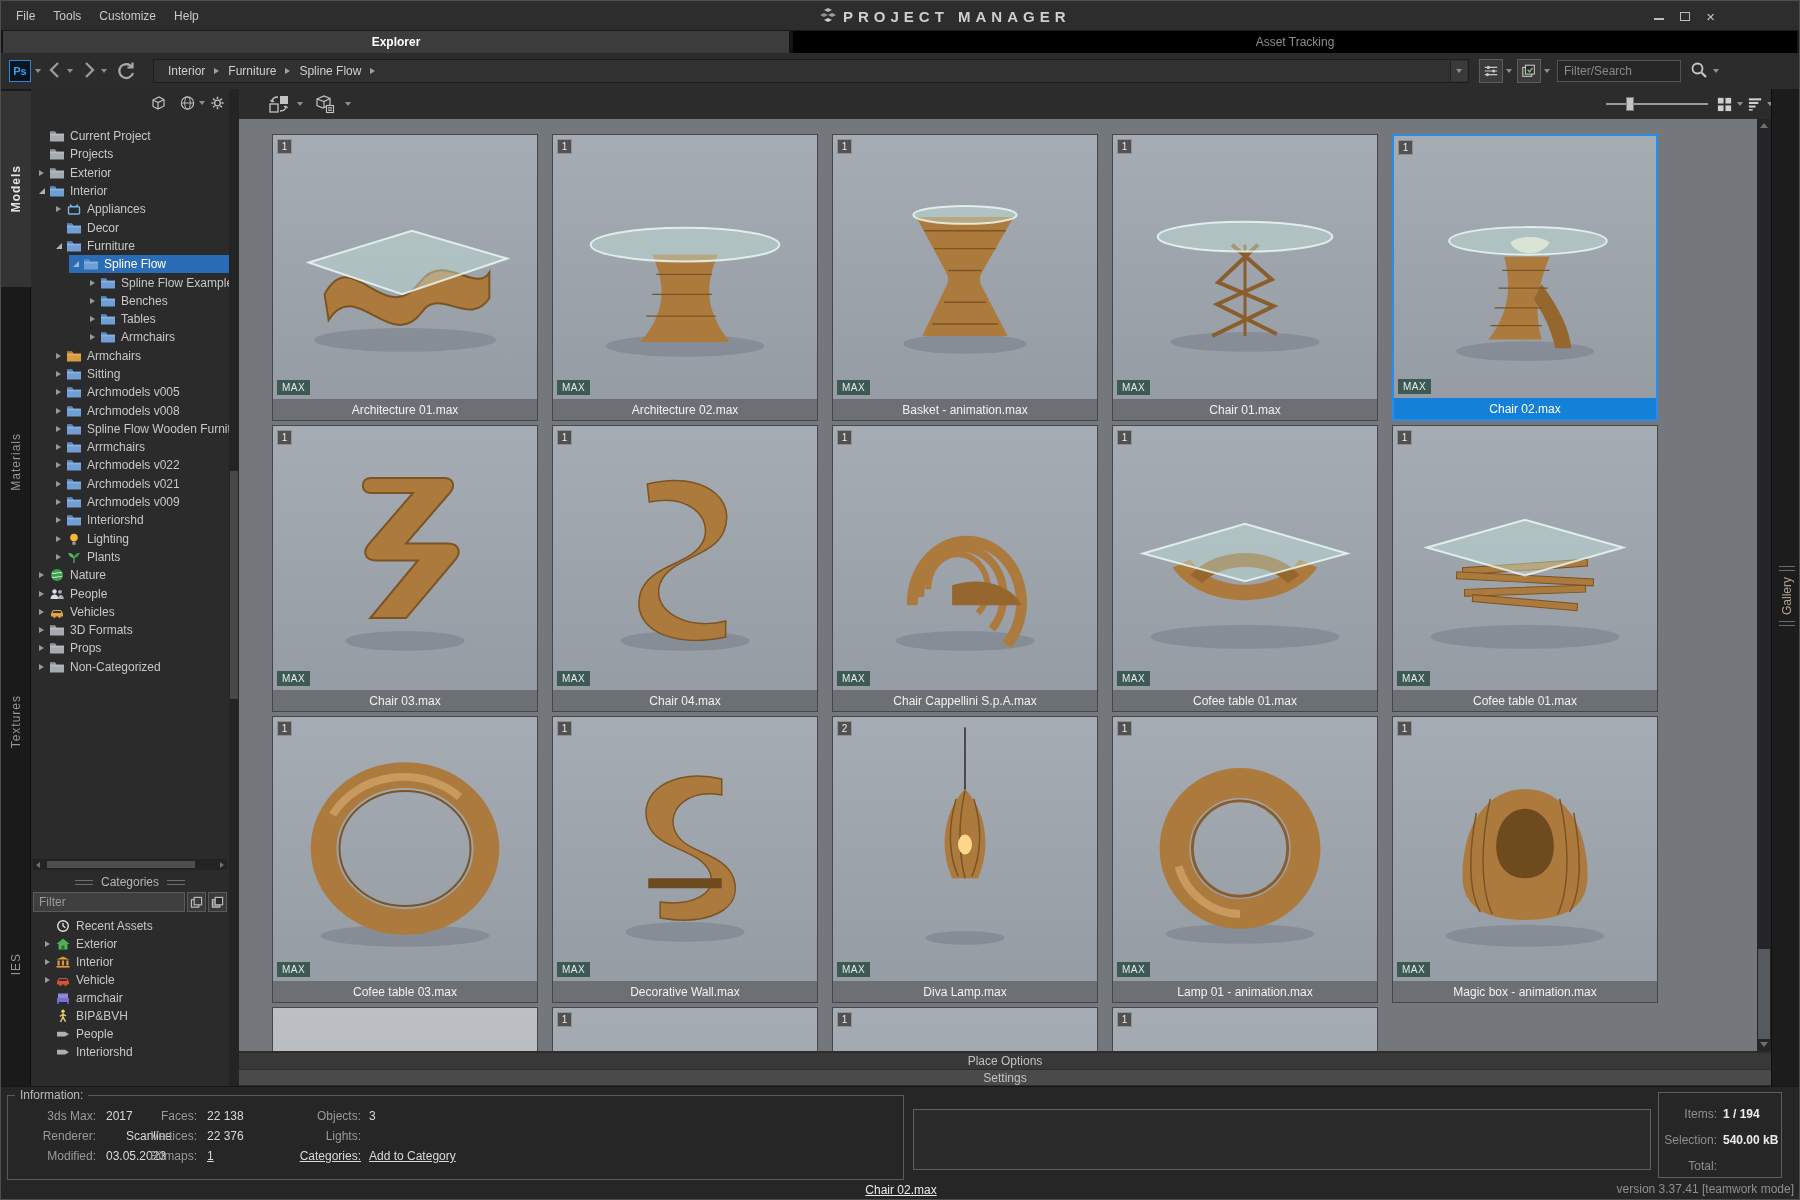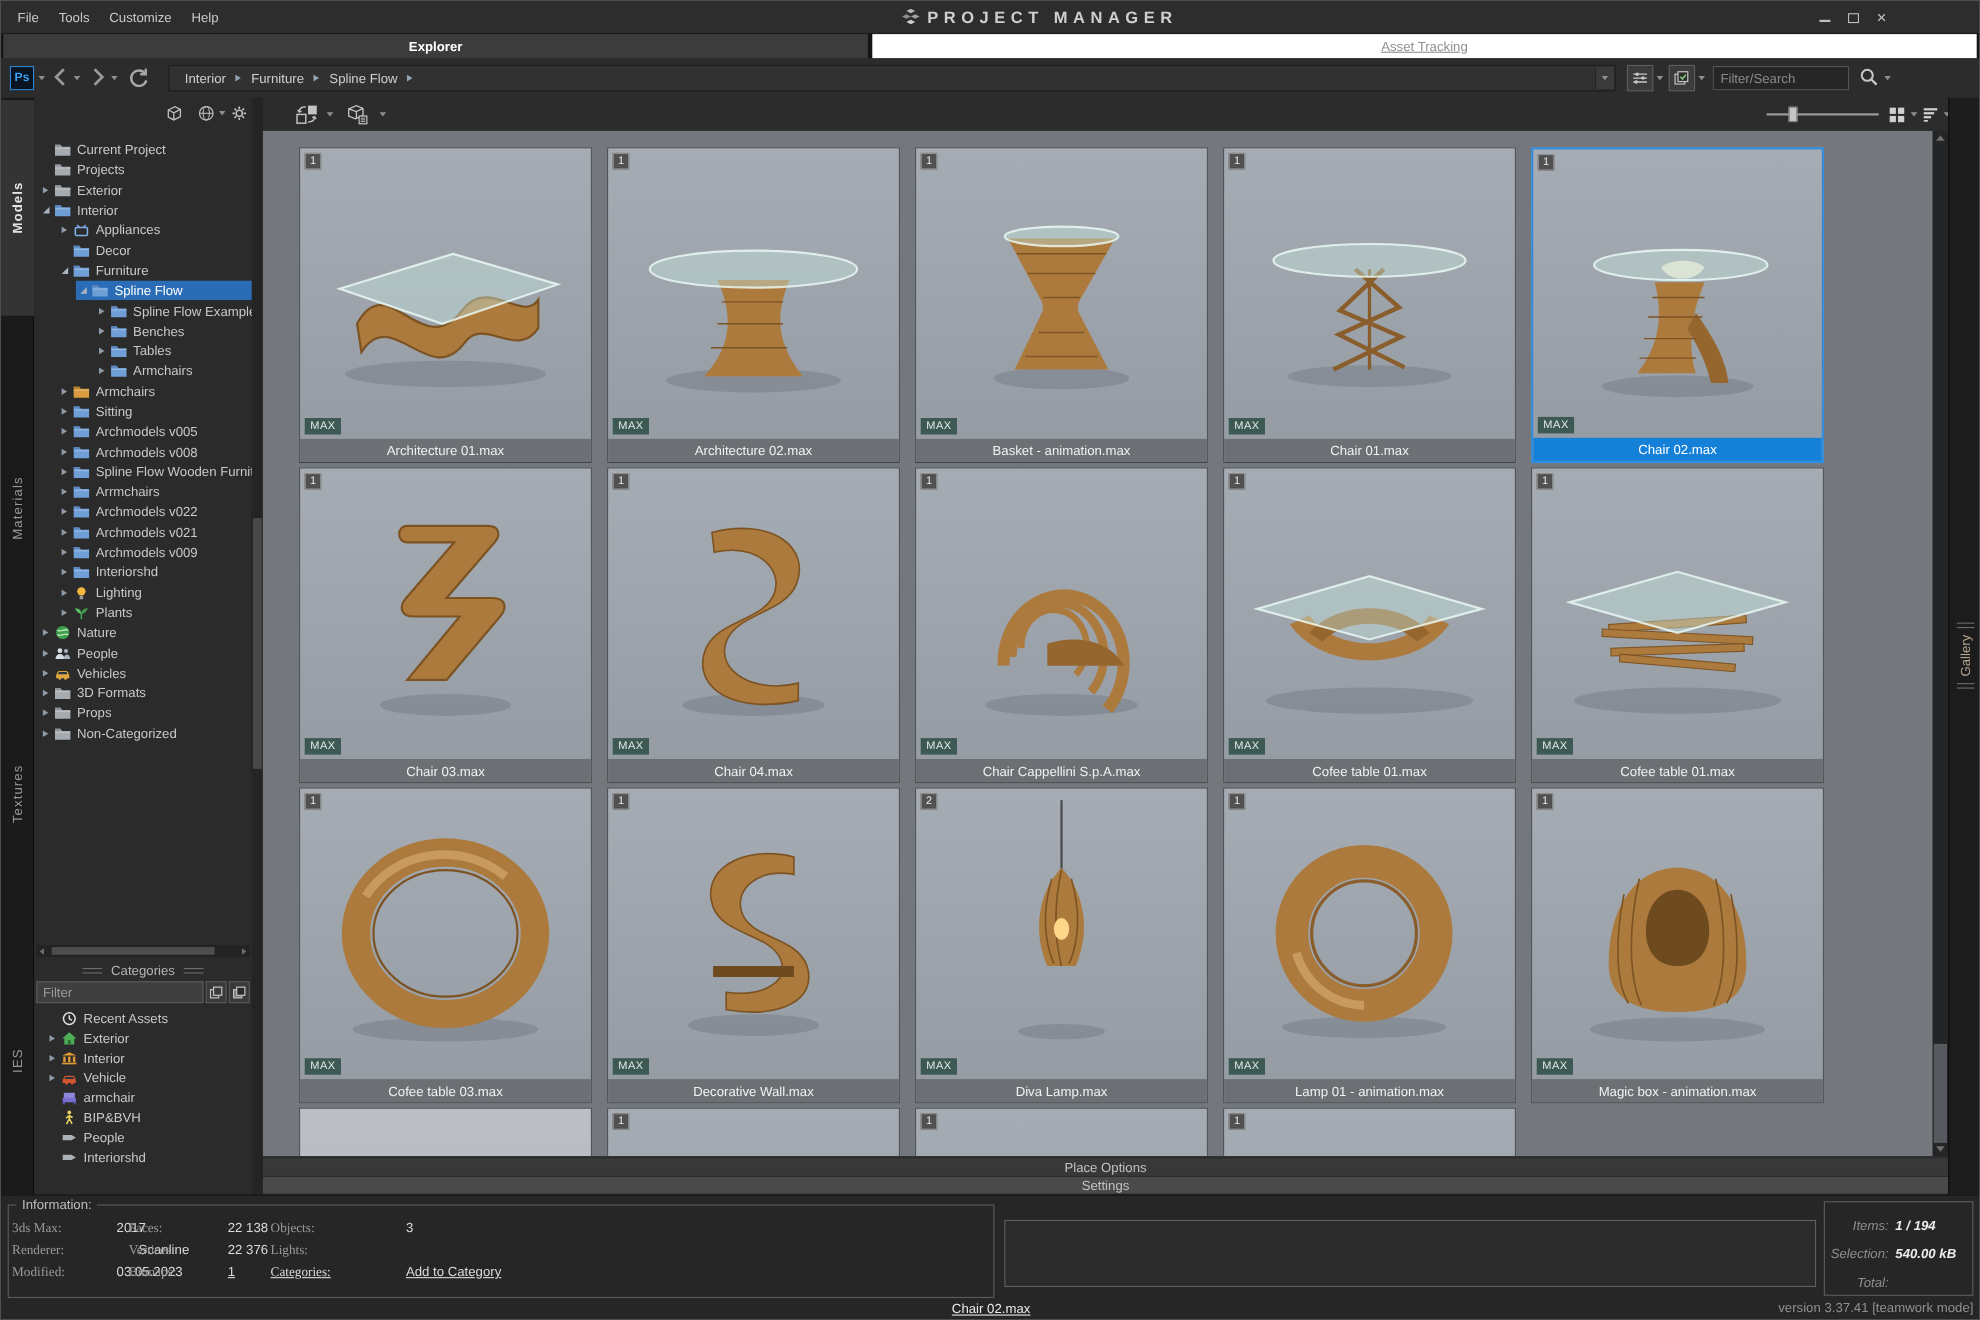--- a/index.html
+++ b/index.html
@@ -15,21 +15,21 @@
   .app-title .t{font-size:15px;font-weight:bold;letter-spacing:5px;color:#cfcfcf;}
   .win-controls{position:absolute;right:84px;top:0;height:30px;display:flex;align-items:center;gap:16px;}
   .wc-min{width:10px;height:2px;background:#bdbdbd;margin-top:6px;}
   .wc-max{width:10px;height:9px;border:1.5px solid #bdbdbd;}
   .wc-close{color:#c8c8c8;font-size:15px;line-height:1;}
 
   
   .tabrow{position:absolute;left:0;top:30px;width:100%;height:22px;background:#141414;display:flex;}
   .tab{display:flex;align-items:center;justify-content:center;}
   .tab-explorer{width:786px;margin-left:2px;background:#3c3c3c;color:#fff;font-weight:bold;}
-  .tab-asset{flex:1;margin:0 2px 0 4px;background:#ffffff;color:#8f8f8f;text-decoration:underline;}
+  .tab-asset{flex:1;margin:0 2px 0 4px;background:#000000;color:#8f8f8f;}
 
   
   .toolbar{position:absolute;left:0;top:52px;width:100%;height:36px;background:#2c2c2c;}
   .tb-abs{position:absolute;display:flex;align-items:center;justify-content:center;}
   .ps-btn{left:8px;top:7px;width:22px;height:22px;background:#081422;border:1px solid #2f86d2;color:#37a1f4;font-weight:bold;font-size:11px;}
   .caret{width:0;height:0;border-left:3.5px solid transparent;border-right:3.5px solid transparent;border-top:4.5px solid #8f8f8f;}
   .crumbbar{position:absolute;left:152px;top:6px;width:1316px;height:24px;background:#313131;border:1px solid #1d1d1d;display:flex;align-items:center;padding-left:8px;}
   .bc-item{padding:0 6px;color:#cfcfcf;}
   .bc-sep{width:0;height:0;border-top:3.5px solid transparent;border-bottom:3.5px solid transparent;border-left:5px solid #93a5b5;margin:0 3px;}
   .bc-drop{position:absolute;right:1px;top:1px;bottom:1px;width:17px;background:#3a3a3a;border-left:1px solid #242424;display:flex;align-items:center;justify-content:center;}
@@ -104,25 +104,25 @@
 
   .right-strip{position:absolute;left:1770px;top:0;width:30px;height:100%;background:#1c1c1c;border-left:1px solid #0f0f0f;}
   .gallery-tab{position:absolute;left:0;top:432px;width:30px;height:150px;display:flex;flex-direction:column;align-items:center;justify-content:center;gap:6px;}
   .gallery-tab .vlabel{writing-mode:vertical-rl;transform:rotate(180deg);color:#b3a48f;}
   .vdbl{width:16px;height:5px;border-top:1px solid #6c6c6c;border-bottom:1px solid #6c6c6c;}
 
   
   .statusbar{position:absolute;left:0;top:1085px;width:1800px;height:115px;background:#262626;border-top:1px solid #151515;}
   .info-group{position:absolute;left:6px;top:8px;width:897px;height:85px;border:1px solid #5a5a5a;}
   .info-title{position:absolute;left:14px;top:1px;background:#262626;padding:0 5px;color:#bcbcbc;}
-  .il{position:absolute;color:#9a9a9a;font-family:Liberation Serif, serif;}
+  .il{position:absolute;text-align:right;color:#9a9a9a;}
   .iv{position:absolute;color:#dadada;}
   .link{text-decoration:underline;color:#dadada;}
   .mid-box{position:absolute;left:912px;top:22px;width:738px;height:61px;border:1px solid #606060;background:#2b2b2b;}
-  .sum-panel{position:absolute;left:1657px;top:5px;width:136px;height:86px;border:1px solid #5f5f5f;font-style:italic;}
+  .sum-panel{position:absolute;left:1657px;top:5px;width:124px;height:86px;border:1px solid #5f5f5f;}
   .sl{position:absolute;left:0;width:58px;text-align:right;color:#8f8f8f;}
   .sv{position:absolute;left:64px;color:#ececec;font-weight:bold;}
   .version{position:absolute;right:7px;top:95px;color:#8f8f8f;}
   .file-link{position:absolute;left:900px;top:96px;transform:translateX(-50%);color:#eaeaea;text-decoration:underline;}
   svg{display:block;}
 </style>
 </head>
 <body>
 
 <div class="window">

